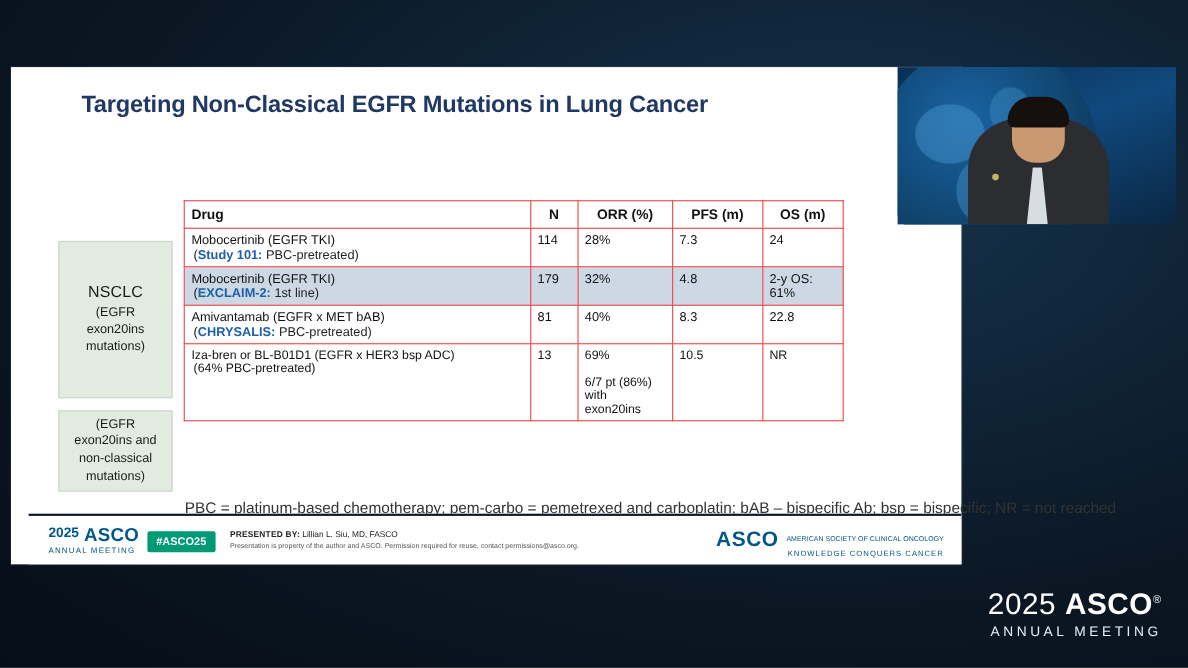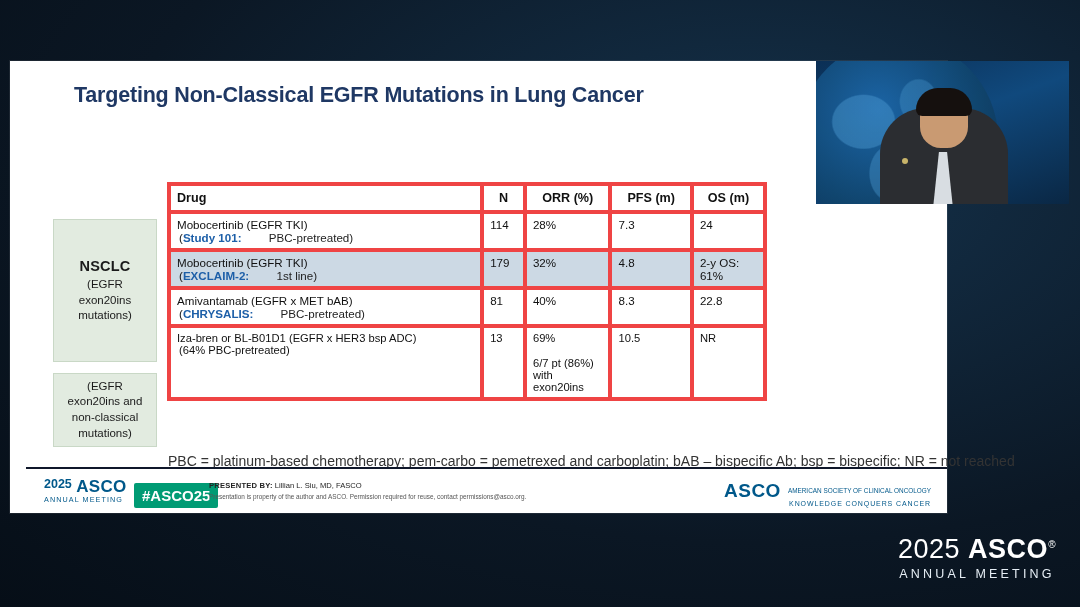--- a/index.html
+++ b/index.html
@@ -13,21 +13,21 @@
   }
   
   .stage {
     position:absolute; inset:0;
     background: radial-gradient(ellipse at 70% 30%, #15334d 0%, #0b1724 60%, #060e17 100%);
   }
   
   .slide {
     position:absolute;
     left:10px; top:61px;
-    width:937px; height:452px;
+    width:864px; height:452px;
     background:#ffffff;
     box-shadow:0 0 0 1px rgba(255,255,255,0.08);
     padding:0;
   }
   .slide-title {
     position:absolute;
     left:64px; top:22px;
     font-size:21.5px;
     font-weight:bold;
     color:#1f3864;
@@ -41,56 +41,56 @@
     border:1px solid #c9d8c6;
     display:flex; flex-direction:column;
     align-items:center; justify-content:center;
     text-align:center;
     color:#1a1a1a;
     font-size:11.5px;
     line-height:1.35;
     padding:4px;
   }
   #cat-nsclc { left:43px; top:158px; width:104px; height:143px; }
-  #cat-nsclc .big { font-size:14.5px; font-weight:bold; letter-spacing:0.2px; }
+  #cat-nsclc .big { font-size:14.5px; font-weight:normal; letter-spacing:0.2px; }
   #cat-exon { left:43px; top:312px; width:104px; height:74px; }
   .ital { }
 
   
   table.data {
     position:absolute;
     left:157px; top:121px;
     width:600px;
     border-collapse:collapse;
     font-size:11.6px;
     color:#111;
   }
   table.data th, table.data td {
-    border:4px solid #ef4444;
+    border:1px solid #ef4444;
     padding:4px 6px;
     vertical-align:top;
   }
   table.data thead th {
     background:#ffffff;
     font-weight:bold;
     font-size:12.6px;
     text-align:left;
     padding:5px 6px;
   }
   table.data thead th.ctr { text-align:center; }
   .col-drug { width:300px; }
   .col-n { width:41px; }
   .col-orr { width:82px; }
   .col-pfs { width:78px; }
   .col-os  { width:70px; }
   td.ctr { text-align:left; }
   tr.shade td { background:#ccd9e4; }
   tr.plain td { background:#ffffff; }
   .trial { color:#1d5fa8; font-weight:bold; }
-  .sub { color:#222; font-weight:normal;margin-left:24px; }
+  .sub { color:#222; font-weight:normal; }
   .rowline2 { display:block; padding-left:2px; }
 
   .tall-note { font-size:11.2px; }
   .gap { display:block; height:13px; }
 
   .footnote {
     position:absolute;
     left:158px; top:392px;
     font-size:14px;
     color:#333;
@@ -114,21 +114,21 @@
   .asco-mark {
     position:absolute; left:18px; top:9px;
     color:#00588a; line-height:1.05;
   }
   .asco-mark .y { font-size:12.5px; font-weight:bold; display:inline-block; vertical-align:top; }
   .asco-mark .nm { font-size:17px; font-weight:bold; letter-spacing:0.3px; }
   .asco-mark .sub2 { font-size:7.2px; letter-spacing:1.1px; color:#00588a; }
   .hashtag {
     position:absolute; left:108px; top:14px;
     background:#009b74; color:#fff;
-    font-size:15px; font-weight:bold;
+    font-size:10px; font-weight:bold;
     padding:4px 8px; border-radius:2px;
   }
   .presented {
     position:absolute; left:183px; top:11px;
     font-size:7.6px; color:#333; line-height:1.6;
   }
   .presented .lbl { font-weight:bold; color:#222; letter-spacing:0.2px; }
   .presented .nm2 { color:#222; }
   .presented .perm { font-size:6.4px; color:#555; }
   .asco-right {
@@ -189,21 +189,21 @@
     background:#d8dde2;
     clip-path:polygon(38% 0,62% 0,78% 100%,22% 100%);
   }
   .speaker-pin {
     position:absolute; left:86px; bottom:40px;
     width:6px; height:6px; background:#c8b46a; border-radius:50%;
   }
   
   .brand {
     position:absolute; right:24px; bottom:26px;
-    text-align:center; color:#ffffff;
+    text-align:right; color:#ffffff;
   }
   .brand .line1 { font-size:27px; letter-spacing:0.5px; }
   .brand .line1 b { font-weight:bold; }
   .brand .line1 .yr { font-weight:normal; }
   .brand .line2 { font-size:12.5px; letter-spacing:3.2px; color:#e6eef5; margin-top:2px; }
   .brand sup { font-size:10px; vertical-align:super; }
 
   
   .pointer {
     position:absolute; left:710px; top:421px;

